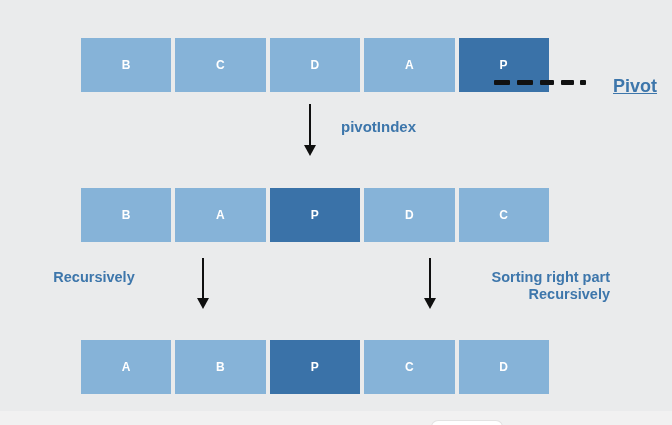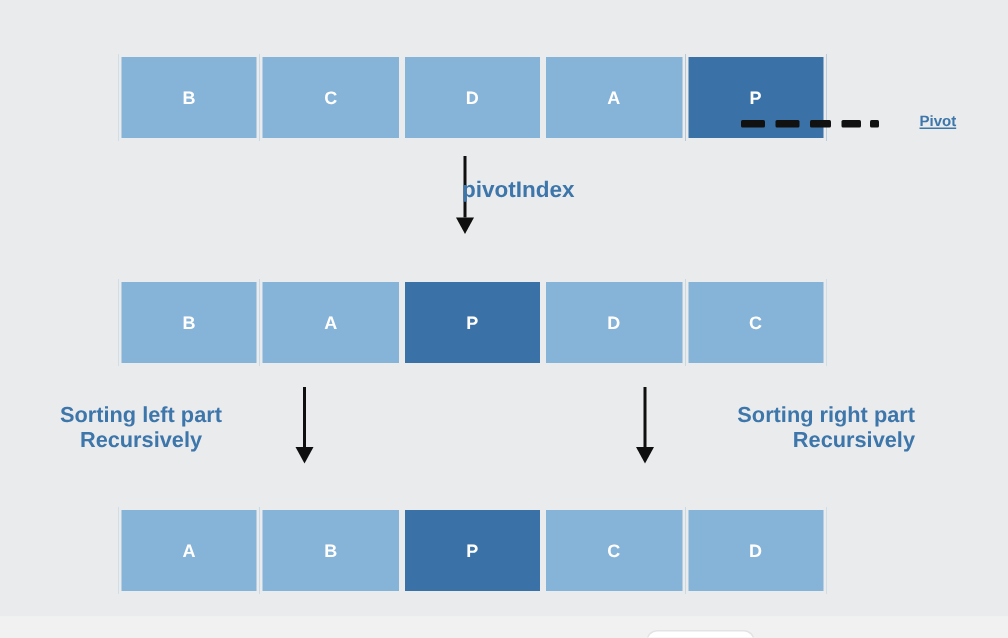--- a/index.html
+++ b/index.html
@@ -120,28 +120,28 @@
 
   
   .label {
     position: absolute;
     color: #3d76ab;
     font-weight: bold;
     line-height: 1.18;
     white-space: nowrap;
   }
   #label-pivot-index {
-    left: 308px;
+    left: 341px;
     top: 118px;
     font-size: 15px;
   }
   #label-pivot {
     left: 613px;
     top: 76px;
-    font-size: 10px;
+    font-size: 18px;
     text-decoration: underline;
   }
   #label-sorting-left {
     left: 20px;
     top: 269px;
     width: 148px;
     text-align: center;
     font-size: 14.5px;
   }
   #label-sorting-right {
@@ -185,21 +185,20 @@
 
   <div class="array-row" id="row-2">
     <div class="cell">B</div>
     <div class="cell">A</div>
     <div class="cell pivot">P</div>
     <div class="cell">D</div>
     <div class="cell">C</div>
   </div>
 
   <div class="label" id="label-sorting-left">
-    <span class="line">Sorting left part</span>
     <span class="line">Recursively</span>
   </div>
 
   <div class="arrow" id="arrow-left-part">
     <span class="shaft"></span>
     <span class="head"></span>
   </div>
 
   <div class="arrow" id="arrow-right-part">
     <span class="shaft"></span>

